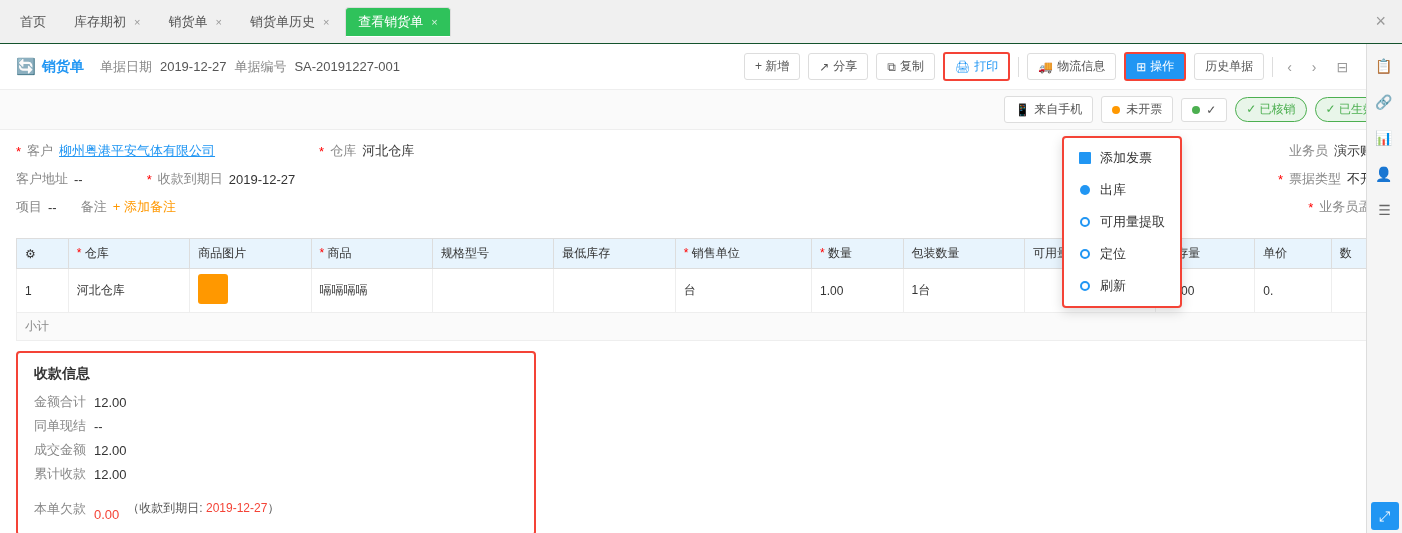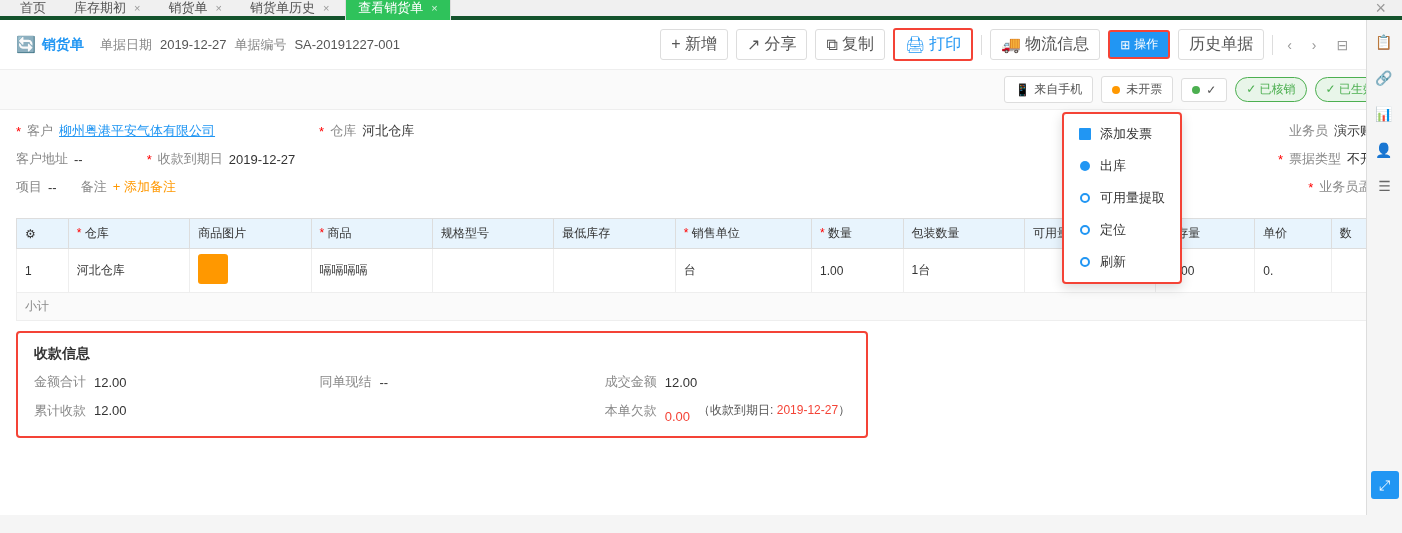--- a/index.html
+++ b/index.html
@@ -1,21 +1,21 @@
 <!DOCTYPE html>
 <html><head>
   <meta charset="utf-8">
   <style>
     * { box-sizing: border-box; margin: 0; padding: 0; font-family: 'Microsoft YaHei', Arial, sans-serif; }
     body { background: #f5f5f5; font-size: 13px; color: #333; overflow: hidden; }
 
     
     .tab-bar {
-      display: flex; align-items: center; background: #f0f0f0; border-bottom: 4px solid #14532d;
-      height: 20px; padding: 0 8px; gap: 4px;
+      display: flex; align-items: center; background: #f0f0f0; border-bottom: 1px solid #14532d;
+      height: 44px; padding: 0 8px; gap: 4px;
     }
     .tab {
       display: flex; align-items: center; height: 30px; padding: 0 12px;
       border-radius: 4px 4px 0 0; cursor: pointer; font-size: 13px; gap: 6px;
       white-space: nowrap;
     }
     .tab.active { background: #fff; border: 1px solid #ddd; border-bottom: 1px solid #fff; color: #333; }
     .tab.plain { background: transparent; color: #555; }
     .tab.green { background: #2fc25b; color: #fff; }
     .tab-close { font-size: 11px; color: #999; cursor: pointer; margin-left: 2px; }
@@ -30,21 +30,21 @@
       display: flex; align-items: center; padding: 8px 16px; border-bottom: 1px solid #eee;
       background: #fff; gap: 16px;
     }
     .doc-title { display: flex; align-items: center; gap: 6px; color: #2196f3; font-weight: bold; font-size: 14px; }
     .doc-title-icon { color: #2196f3; font-size: 16px; }
     .doc-meta { display: flex; align-items: center; gap: 8px; color: #555; font-size: 13px; }
     .doc-meta-label { color: #888; }
     .header-actions { margin-left: auto; display: flex; align-items: center; gap: 8px; }
     .btn-sm {
       display: flex; align-items: center; gap: 4px; padding: 4px 10px;
-      border: 1px solid #ddd; border-radius: 3px; cursor: pointer; font-size: 16px;
+      border: 1px solid #ddd; border-radius: 3px; cursor: pointer; font-size: 12px;
       background: #fff; color: #555; white-space: nowrap;
     }
     .btn-sm.blue-border { border-color: #2196f3; color: #2196f3; }
     .btn-operation {
       background: #2196f3; color: #fff; border: 1px solid #1976d2;
       padding: 4px 10px; border-radius: 3px; cursor: pointer; font-size: 12px;
       display: flex; align-items: center; gap: 4px;
     }
     .separator { width: 1px; height: 20px; background: #ddd; }
     .nav-arrow { padding: 4px 6px; cursor: pointer; color: #999; font-size: 14px; }
@@ -91,21 +91,21 @@
     tr.subtotal-row td { background: #fafafa; color: #888; font-size: 12px; }
     .product-img { width: 30px; height: 30px; background: #ff9800; border-radius: 3px; display: inline-block; }
 
     
     .payment-box {
       border: 2px solid #f44336; border-radius: 4px;
       margin: 10px 16px; padding: 12px 16px; background: #fff;
       display: inline-block; min-width: 520px;
     }
     .payment-title { font-weight: bold; font-size: 14px; margin-bottom: 10px; }
-    .payment-grid { display: grid; grid-template-columns: 1fr 1fr 1fr; gap: 6px 40px; }
+    .payment-grid { display: grid; grid-template-columns: 1fr; gap: 6px 40px; }
     .payment-row { display: flex; align-items: center; gap: 8px; }
     .pay-label { color: #888; }
     .pay-value { color: #333; }
     .pay-value.red { color: #f44336; margin-top: 12px; }
 
     
     .right-sidebar {
       position: absolute; right: 0; top: 0; width: 36px;
       background: #f5f5f5; border-left: 1px solid #ddd;
       display: flex; flex-direction: column; align-items: center;

